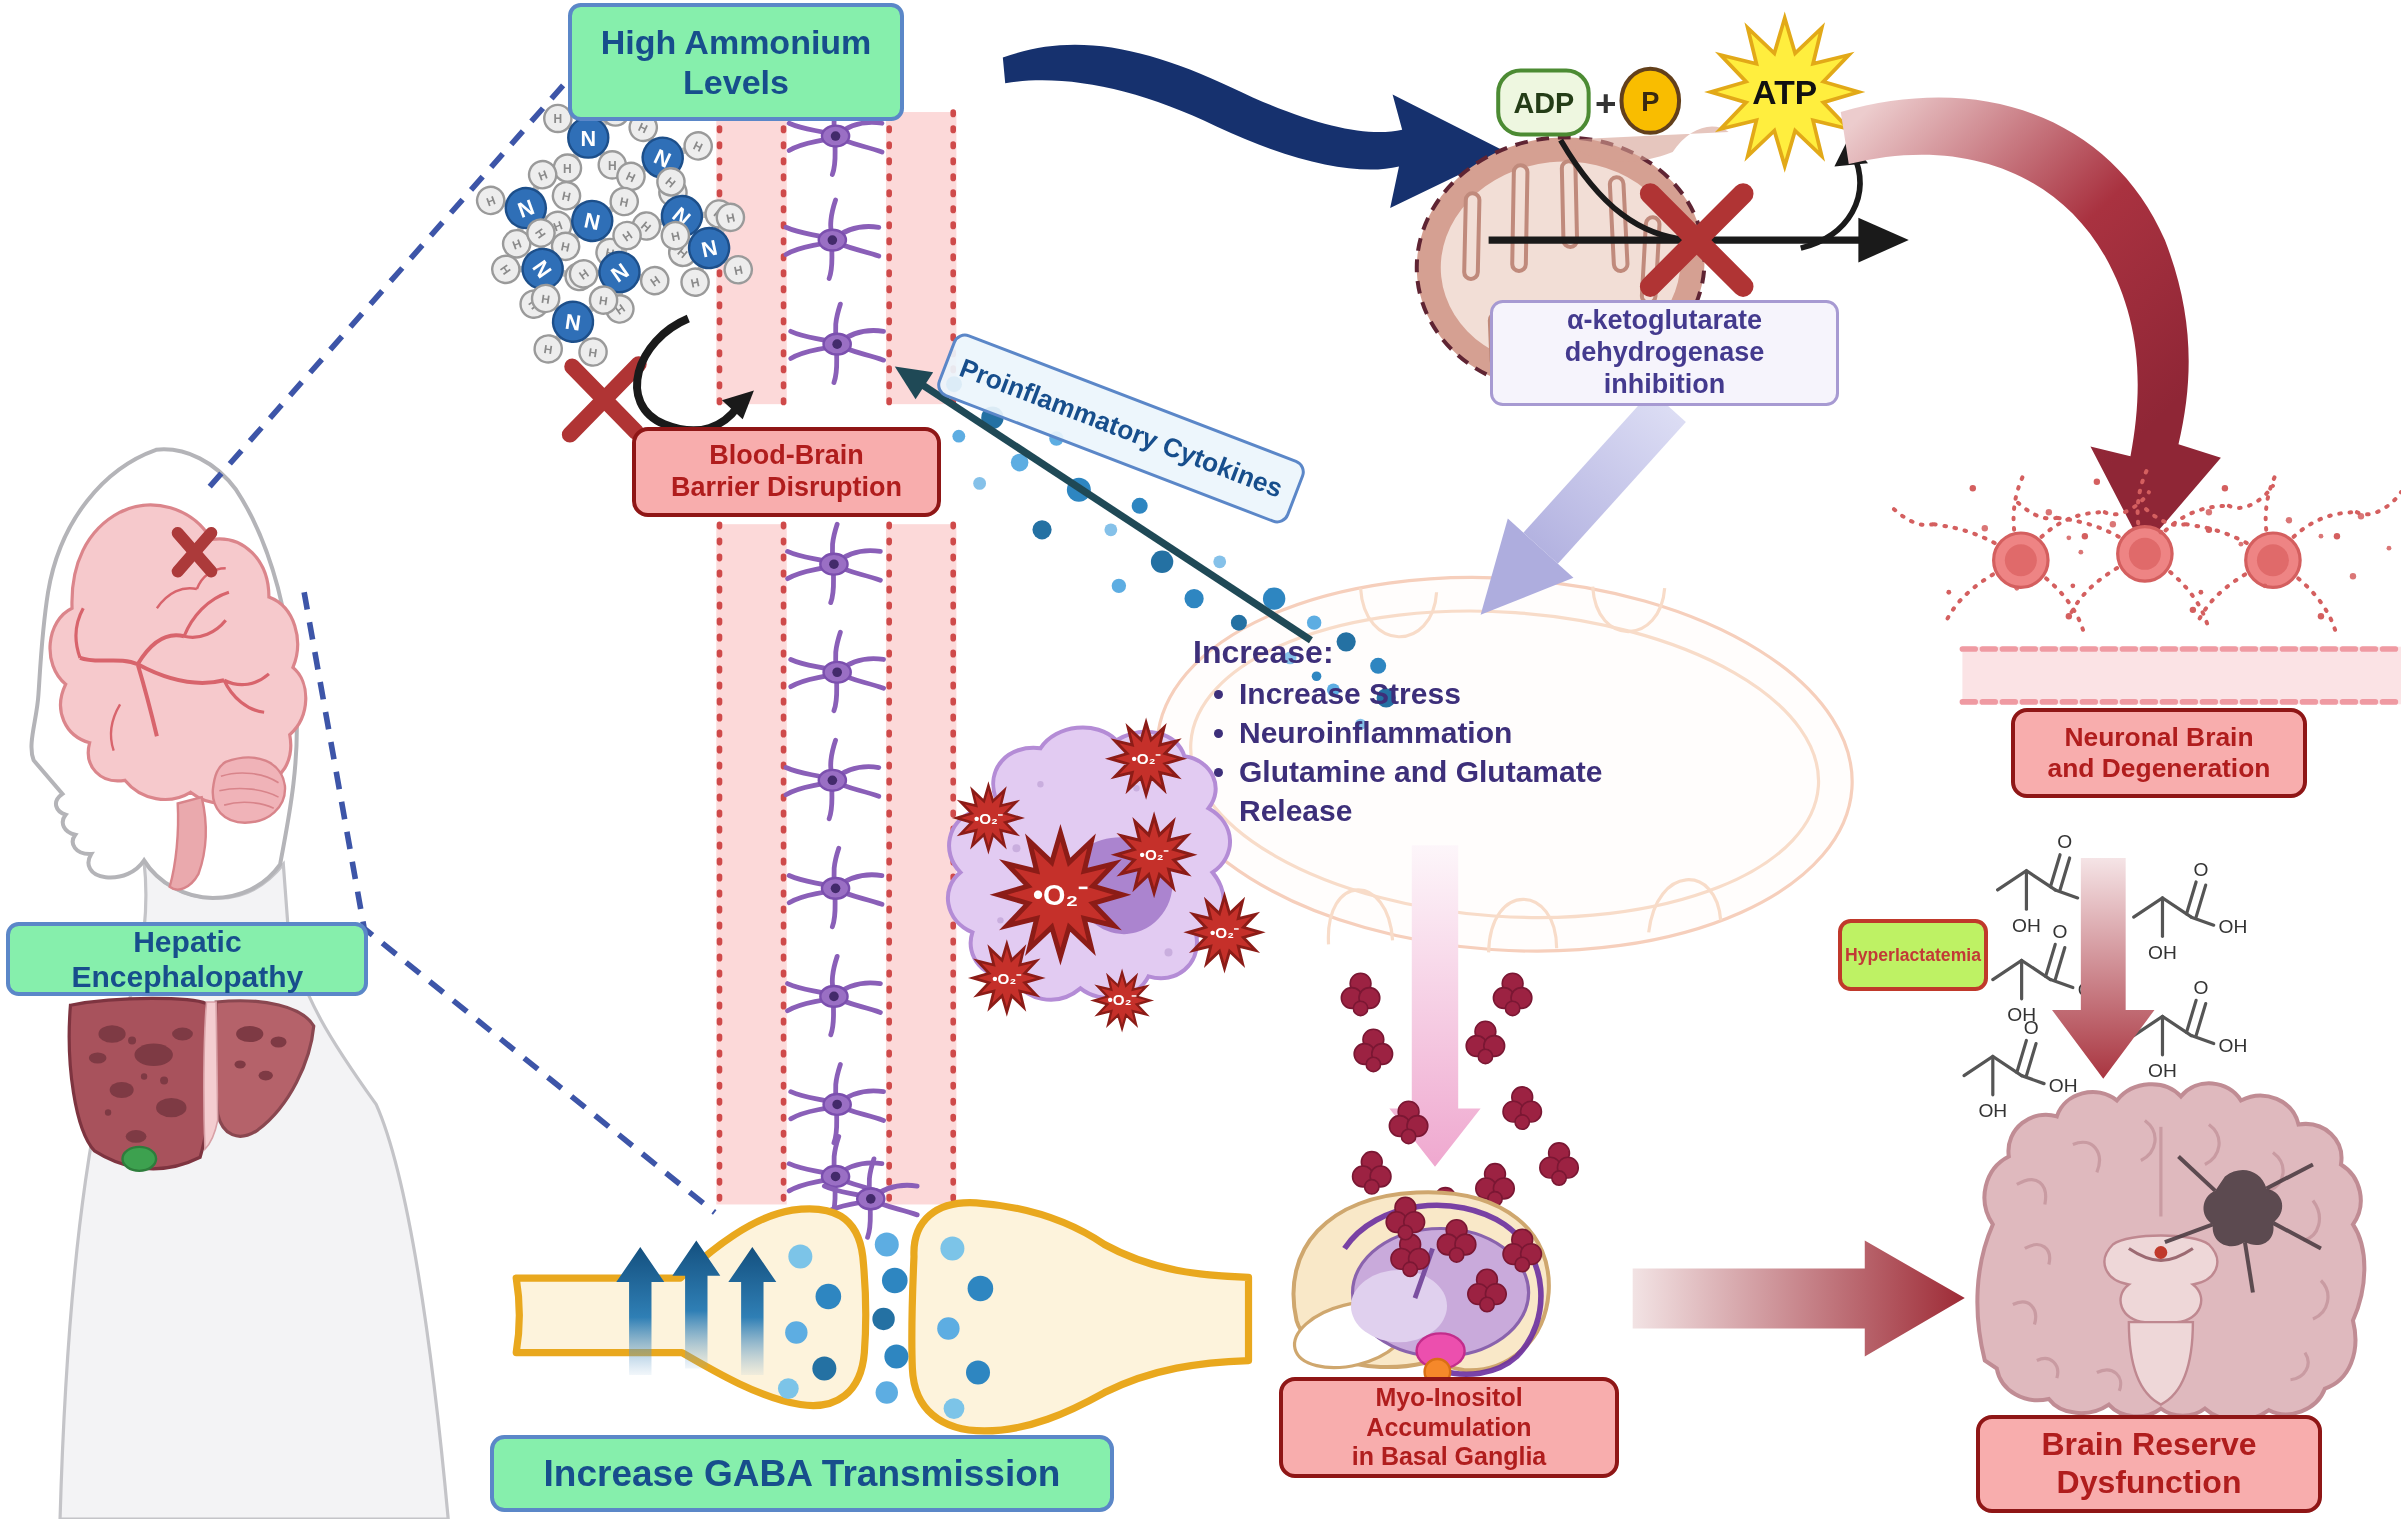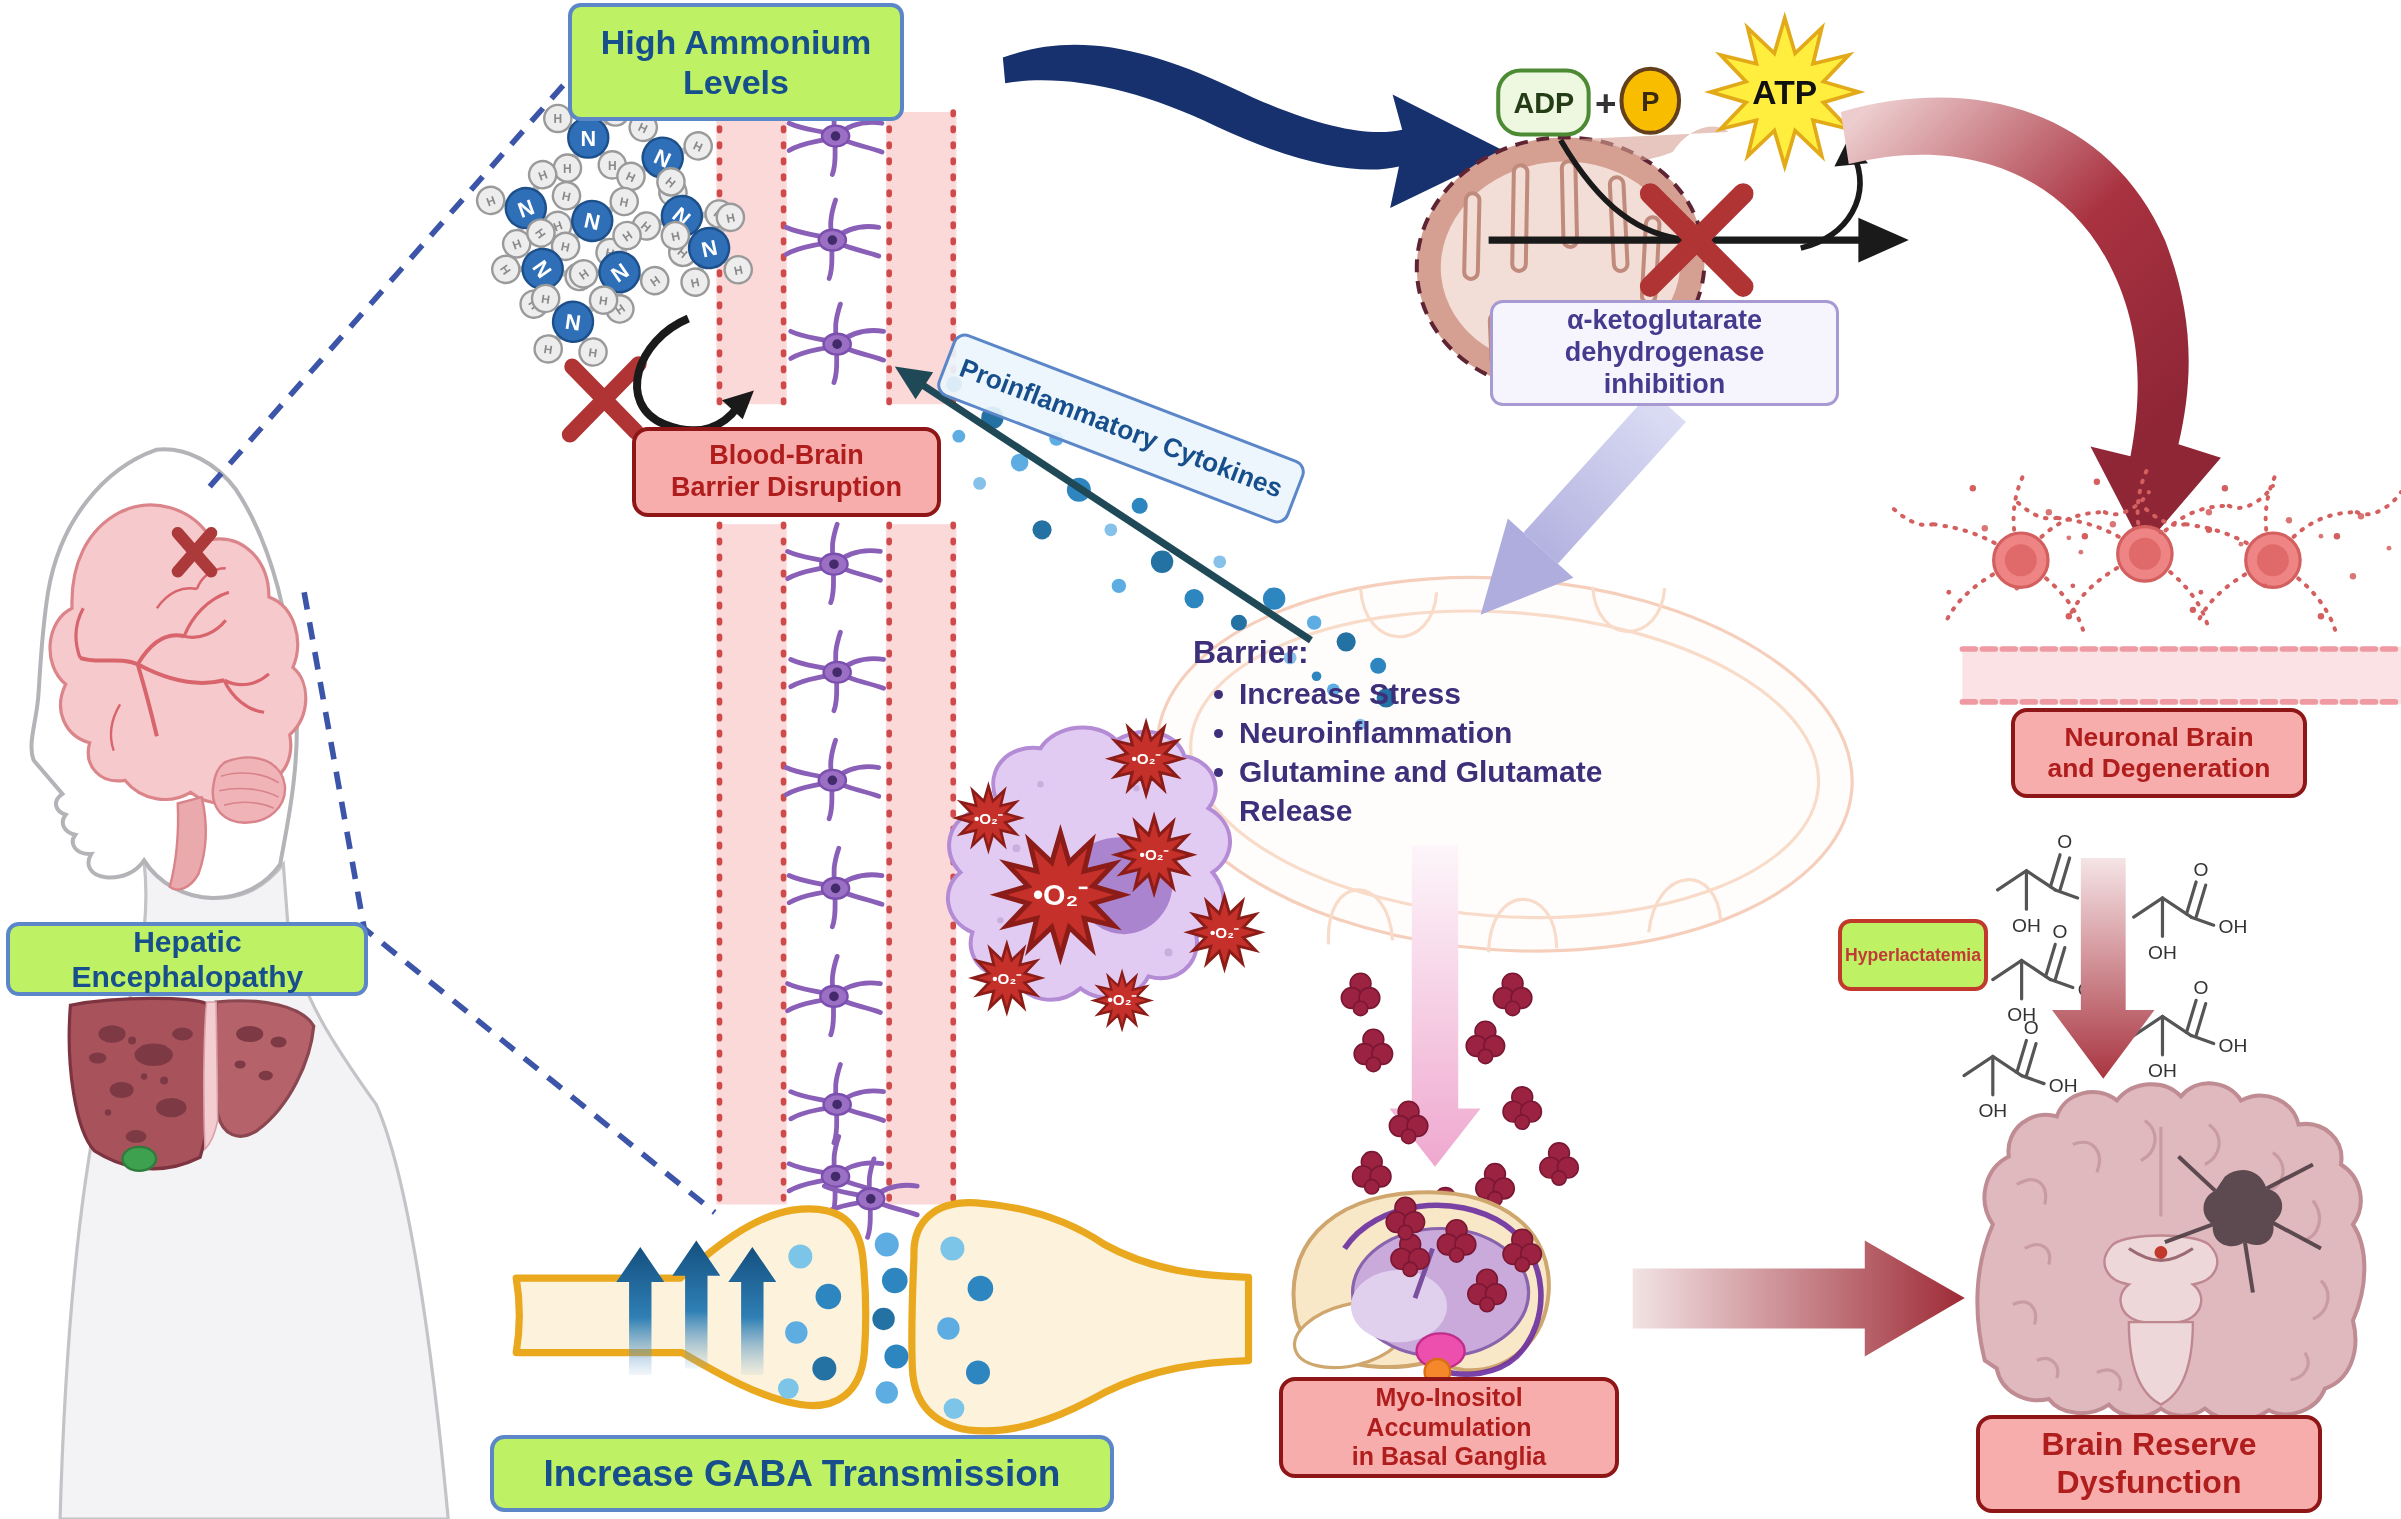--- a/index.html
+++ b/index.html
@@ -3,21 +3,21 @@
 <meta charset="utf-8">
 <style>
   html,body{margin:0;padding:0;background:#fff;}
   #canvas{position:relative;width:2401px;height:1519px;background:#fff;overflow:hidden;
           font-family:"Liberation Sans",sans-serif;}
   #art{position:absolute;left:0;top:0;z-index:1;}
   svg{font-family:"Liberation Sans",sans-serif;}
   .label{position:absolute;z-index:3;display:flex;flex-direction:column;align-items:center;
          justify-content:center;text-align:center;font-weight:700;line-height:1.18;
          border-radius:12.8px;box-sizing:border-box;padding:4.8px 8px;}
-  .blue{background:#bef264;border:4px solid #5b87c8;color:#174e8c;}
+  .blue{background:#86efac;border:4px solid #5b87c8;color:#174e8c;}
   .pink{background:#f8adad;border:4.8px solid #8f1616;color:#b01d1d;border-radius:16px;}
   .lav{background:#f6f4fc;border:3.2px solid #a79ad2;color:#443a8e;}
   .hyper{background:#bef264;border:4px solid #c0392b;color:#c23a36;}
   #inc-block{position:absolute;z-index:3;color:#3d2f7a;}
   #inc-block .inc-title{font:700 32px "Liberation Sans",sans-serif;margin:0 0 3.2px 0;}
   #inc-block ul{margin:0;padding-left:46px;list-style:disc;}
   #inc-block li{font:700 30px "Liberation Sans",sans-serif;line-height:39px;}
   
   .bond{stroke:#555;stroke-width:4;fill:none;stroke-linecap:round;}
   .chem{font:500 24px "Liberation Sans",sans-serif;fill:#333;}
@@ -494,21 +494,21 @@
 <div class="label blue" style="left:933px;top:395px;width:376px;height:67px;font-size:26.4px;transform:rotate(21deg);background:rgba(235,245,252,0.92);border-width:3.2px;">
   <span>Proinflammatory Cytokines</span>
 </div>
 
 <div class="label lav" style="left:1490px;top:300px;width:349px;height:106px;font-size:27px;">
   <span>α-ketoglutarate</span>
   <span>dehydrogenase inhibition</span>
 </div>
 
 <div id="inc-block" style="left:1193px;top:634px;width:432px;">
-  <p class="inc-title">Barrier:</p>
+  <p class="inc-title">Increase:</p>
   <ul>
     <li>Increase Stress</li>
     <li>Neuroinflammation</li>
     <li>Glutamine and Glutamate Release</li>
   </ul>
 </div>
 
 <div class="label pink" style="left:2011px;top:708px;width:296px;height:90px;font-size:26.4px;">
   <span>Neuronal Brain</span>
   <span>and Degeneration</span>

